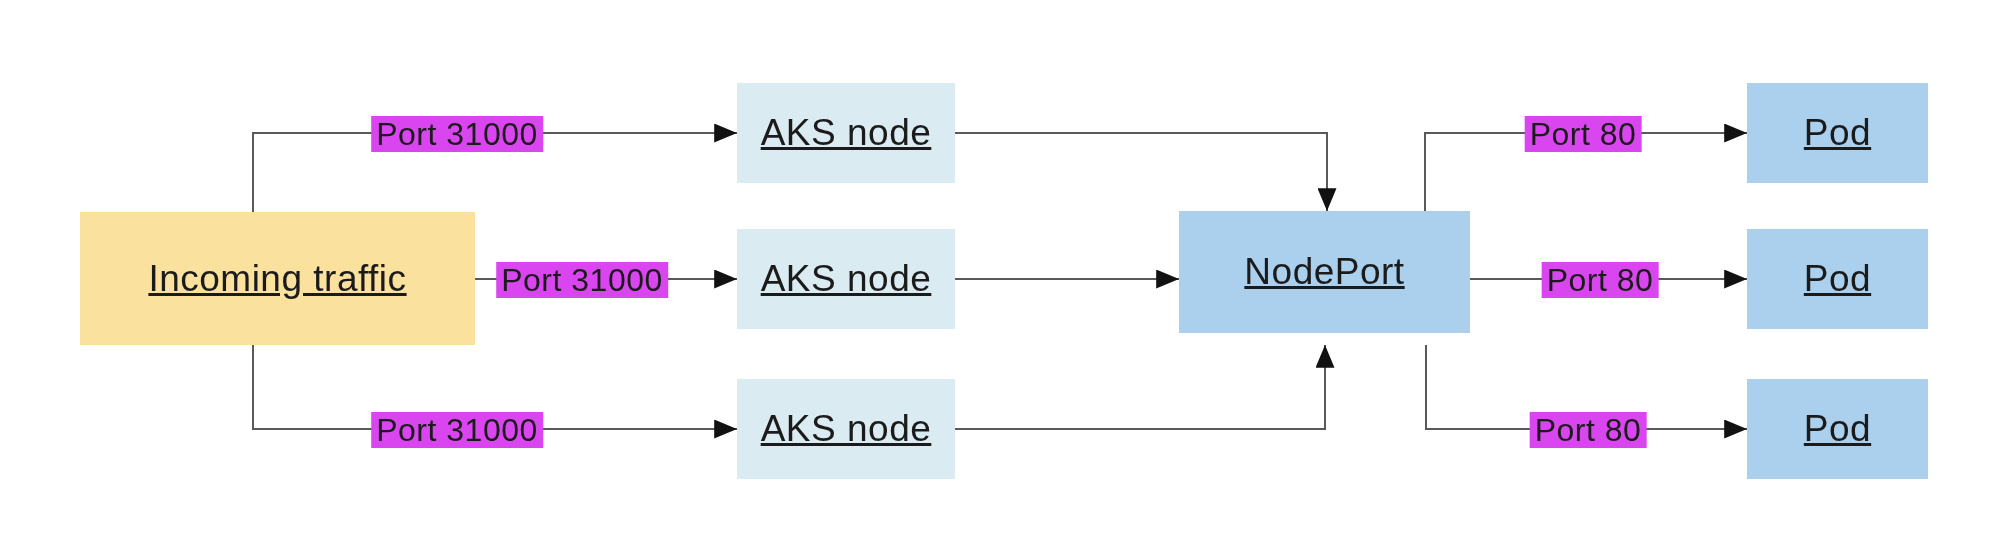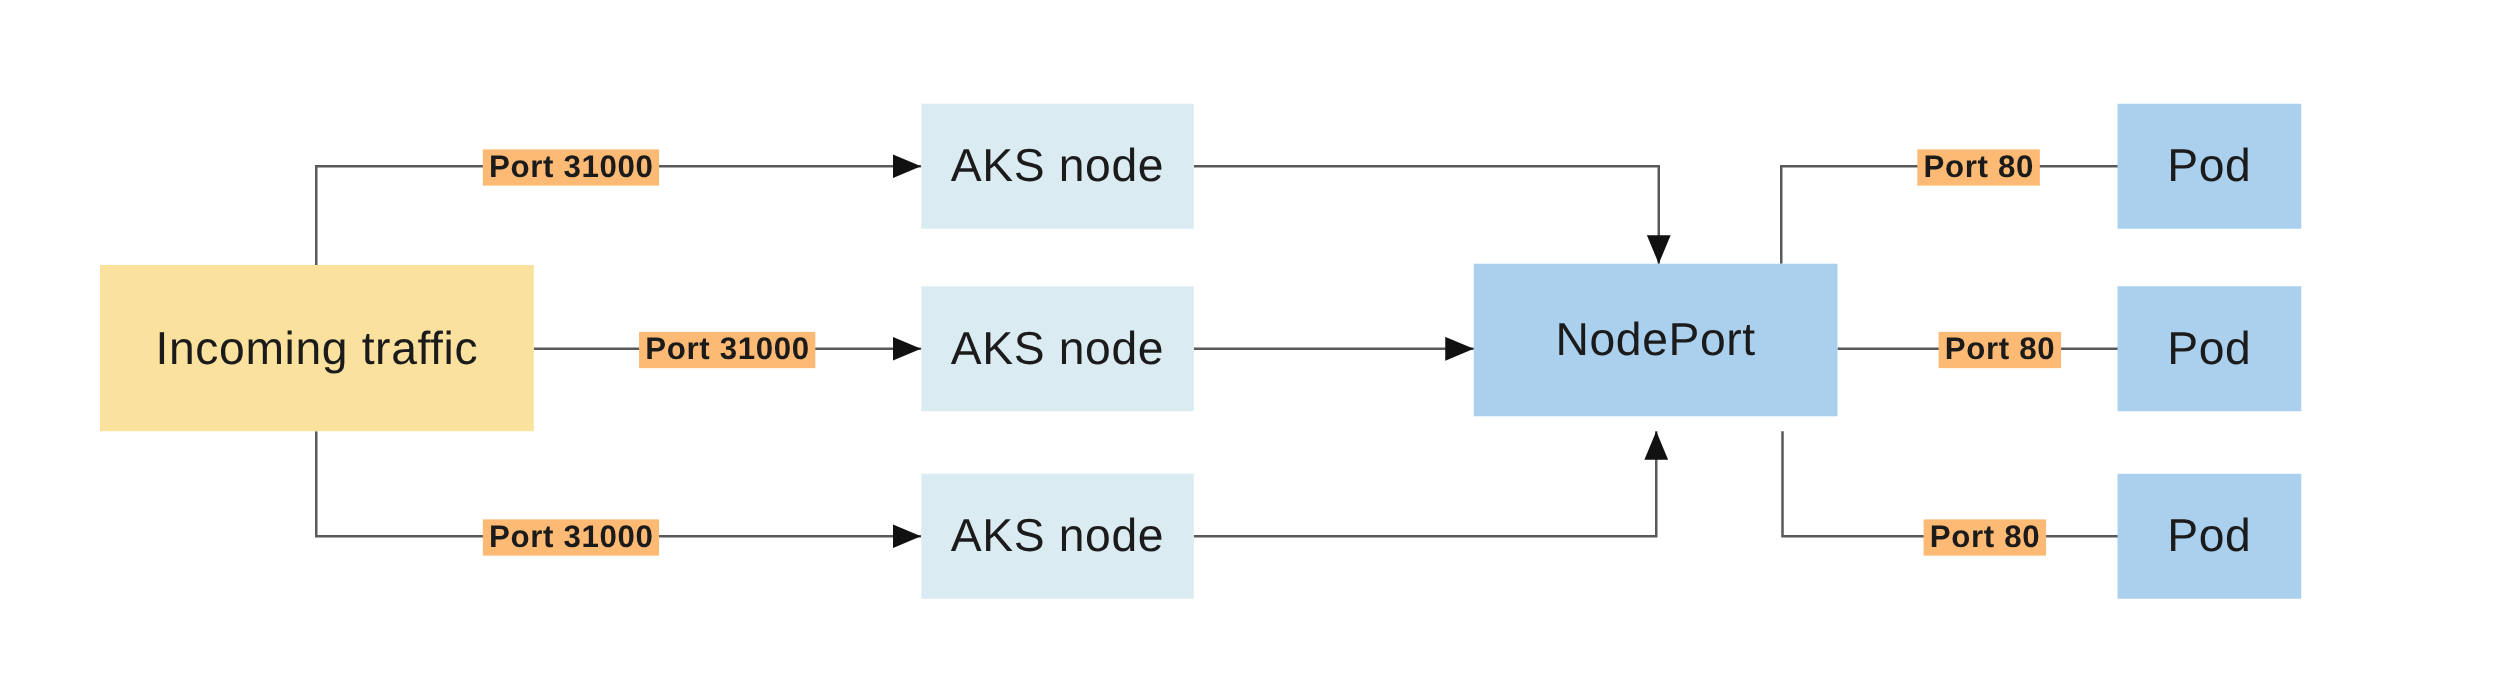--- a/index.html
+++ b/index.html
@@ -30,51 +30,52 @@
   .node {
     position: absolute;
     display: flex;
     align-items: center;
     justify-content: center;
     color: #1b1b1b;
     font-size: 37px;
     font-weight: 400;
     letter-spacing: 0.5px;
     white-space: nowrap;
+    text-decoration: underline;
   }
   .node-incoming {
-    left: 80px;  top: 212px;  width: 347px; height: 133px;
+    left: 80px;  top: 212px;  width: 395px; height: 133px;
     background: #FBE19E;
   }
   .node-aks {
     left: 737px; width: 218px; height: 100px;
     background: #DBEBF2;
   }
   .node-aks.r1 { top: 83px; }
   .node-aks.r2 { top: 229px; }
   .node-aks.r3 { top: 379px; }
   .node-nodeport {
     left: 1179px; top: 211px; width: 291px; height: 122px;
     background: #AAD0EE;
   }
   .node-pod {
-    left: 1694px; width: 147px; height: 100px;
+    left: 1747px; width: 181px; height: 100px;
     background: #AAD0EE;
   }
   .node-pod.r1 { top: 83px; }
   .node-pod.r2 { top: 229px; }
   .node-pod.r3 { top: 379px; }
   .edge-label {
     position: absolute;
     transform: translate(-50%, -50%);
-    background: #fdba74;
+    background: #d946ef;
     padding: 2px 5px;
     color: #1b1b1b;
-    font-size: 25px;
-    font-weight: 700;
+    font-size: 32px;
+    font-weight: 400;
     letter-spacing: 0.5px;
     line-height: 1;
     white-space: nowrap;
   }
   .lbl-p31-1 { left: 457px;  top: 134px; }
   .lbl-p31-2 { left: 582px;  top: 280px; }
   .lbl-p31-3 { left: 457px;  top: 430px; }
   .lbl-p80-1 { left: 1583px; top: 134px; }
   .lbl-p80-2 { left: 1600px; top: 280px; }
   .lbl-p80-3 { left: 1588px; top: 430px; }

